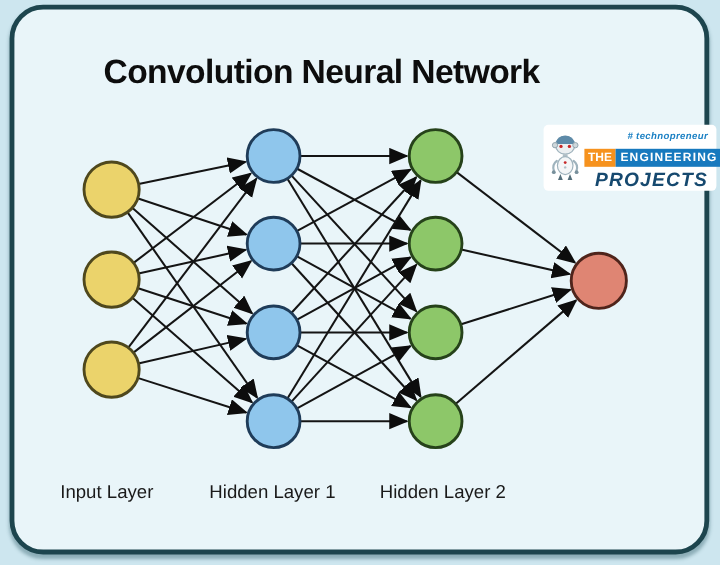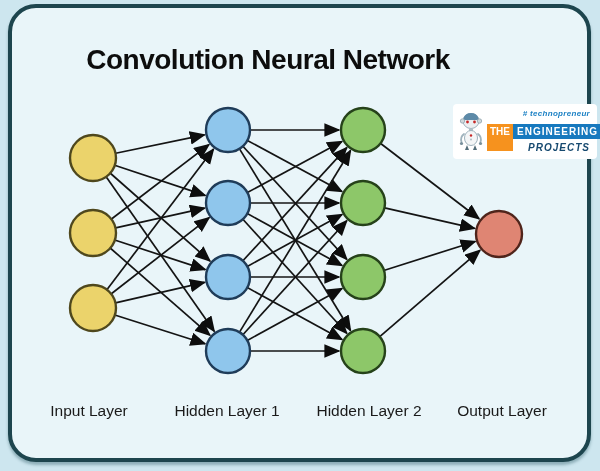--- a/index.html
+++ b/index.html
@@ -29,30 +29,30 @@
     position:absolute;left:453px;top:104px;width:144px;height:55px;
     background:#ffffff;border-radius:4px;
   }
   .logo .hashtag{
     position:absolute;right:7px;top:5px;
     font-size:8px;font-weight:bold;font-style:italic;
     letter-spacing:0.3px;
   }
   .logo .robot{position:absolute;left:4px;top:7px;}
   .logo .the-box{
-    position:absolute;left:34px;top:20px;height:27px;line-height:15px;
+    position:absolute;left:34px;top:20px;height:15px;line-height:15px;
     padding:0 3px;color:#fff;font-size:10px;font-weight:bold;
   }
   .logo .eng-box{
     position:absolute;left:60px;top:20px;height:15px;line-height:15px;
     padding:0 4px;color:#fff;font-size:10px;font-weight:bold;letter-spacing:1px;
   }
   .logo .projects{
     position:absolute;right:7px;top:38px;
-    font-size:10px;font-weight:bold;font-style:italic;letter-spacing:1px;
+    font-size:16px;font-weight:bold;font-style:italic;letter-spacing:1px;
   }
 </style>
 </head>
 <body style="background: rgb(205, 230, 239);">
 
 <div class="frame" style="background: rgb(233, 245, 249); border-color: rgb(29, 69, 78);"></div>
 
 <div class="title">Convolution Neural Network</div>
 
 <svg class="net-svg" xmlns="http://www.w3.org/2000/svg" viewBox="0 0 600 471">
@@ -104,21 +104,20 @@
     <circle cx="363" cy="203" r="22" fill="#8dc769" stroke="#26421a" stroke-width="2.4"></circle>
     <circle cx="363" cy="277" r="22" fill="#8dc769" stroke="#26421a" stroke-width="2.4"></circle>
     <circle cx="363" cy="351" r="22" fill="#8dc769" stroke="#26421a" stroke-width="2.4"></circle>
     <circle cx="499" cy="234" r="23" fill="#df8573" stroke="#4f241b" stroke-width="2.4"></circle>
   </svg>
 
 <div class="layer-labels">
     <span class="layer-label" style="left: 89px; top: 402px;">Input Layer</span>
     <span class="layer-label" style="left: 227px; top: 402px;">Hidden Layer 1</span>
     <span class="layer-label" style="left: 369px; top: 402px;">Hidden Layer 2</span>
-    <span class="layer-label" style="left: 502px; top: 402px;">Output Layer</span>
   </div>
 
 <div class="logo">
   <div class="hashtag" style="color: rgb(27, 128, 196);"># technopreneur</div>
   <svg class="robot" width="28" height="42" viewBox="0 0 28 42">
     <ellipse cx="14" cy="10" rx="8" ry="7.5" fill="#eceff1" stroke="#9fb3bd" stroke-width="1"></ellipse>
     <path d="M6.5 7 A8 7.5 0 0 1 21.5 7 L21 9 L7 9 Z" fill="#5d8aa8"></path>
     <circle cx="5.5" cy="10" r="2.2" fill="#cfd8dc" stroke="#90a4ae" stroke-width="0.8"></circle>
     <circle cx="22.5" cy="10" r="2.2" fill="#cfd8dc" stroke="#90a4ae" stroke-width="0.8"></circle>
     <circle cx="10.5" cy="11" r="1.4" fill="#c62828"></circle>

